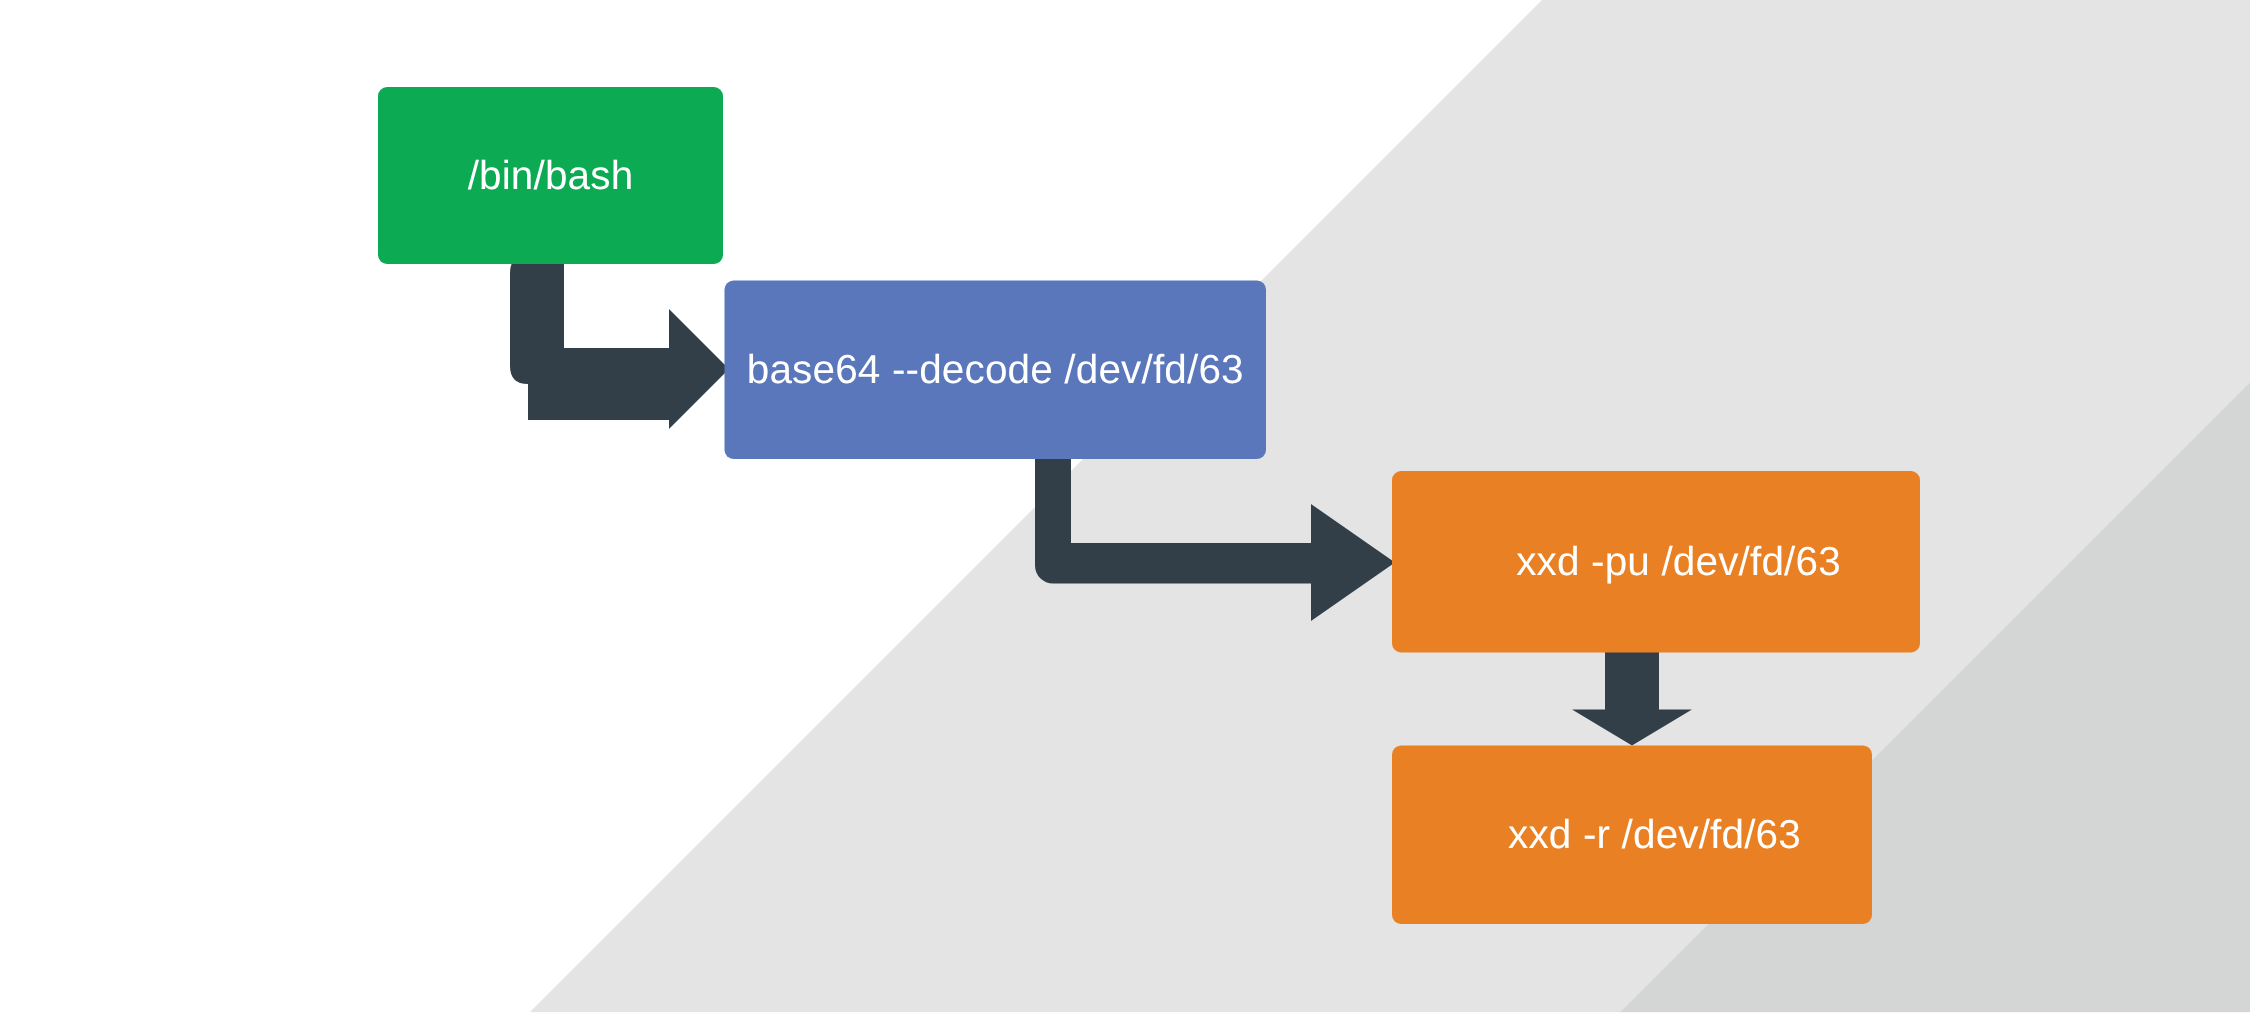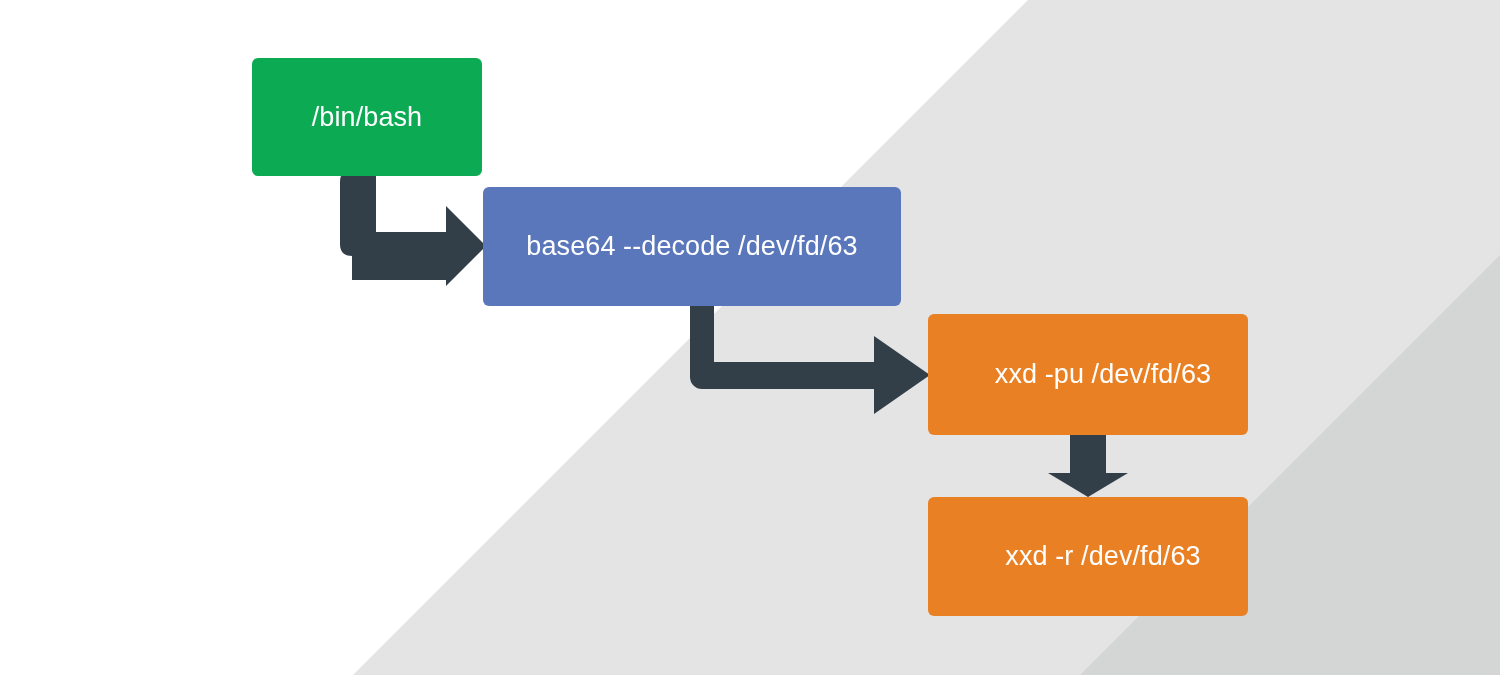--- a/index.html
+++ b/index.html
@@ -89,25 +89,25 @@
 
     <g>
       <path d="M1070,430 L1106,430 L1106,473 L1128,473 L1088,497 L1048,473 L1070,473 Z" fill="#333f48"></path>
     </g>
   </svg>
 
   <div class="node" style="left:252px; top:58px; width:230px; height:118px; background:#0daa54;">
     <span class="node-label">/bin/bash</span>
   </div>
 
-  <div class="node" style="left:483px; top:187px; width:418px; height:119px; background:#5a77bc;">
+  <div class="node" style="left:483px; top:187px; width:361px; height:119px; background:#5a77bc;">
     <span class="node-label">base64 --decode /dev/fd/63</span>
   </div>
 
-  <div class="node" style="left:928px; top:314px; width:320px; height:121px; background:#ea8024;padding-left:44px;">
+  <div class="node" style="left:928px; top:314px; width:352px; height:121px; background:#ea8024;padding-left:44px;">
     <span class="node-label">xxd -pu /dev/fd/63</span>
   </div>
 
   <div class="node" style="left:928px; top:497px; width:320px; height:119px; background:#ea8024;padding-left:44px;">
     <span class="node-label">xxd -r /dev/fd/63</span>
   </div>
 
 </div>
 
 </body></html>

